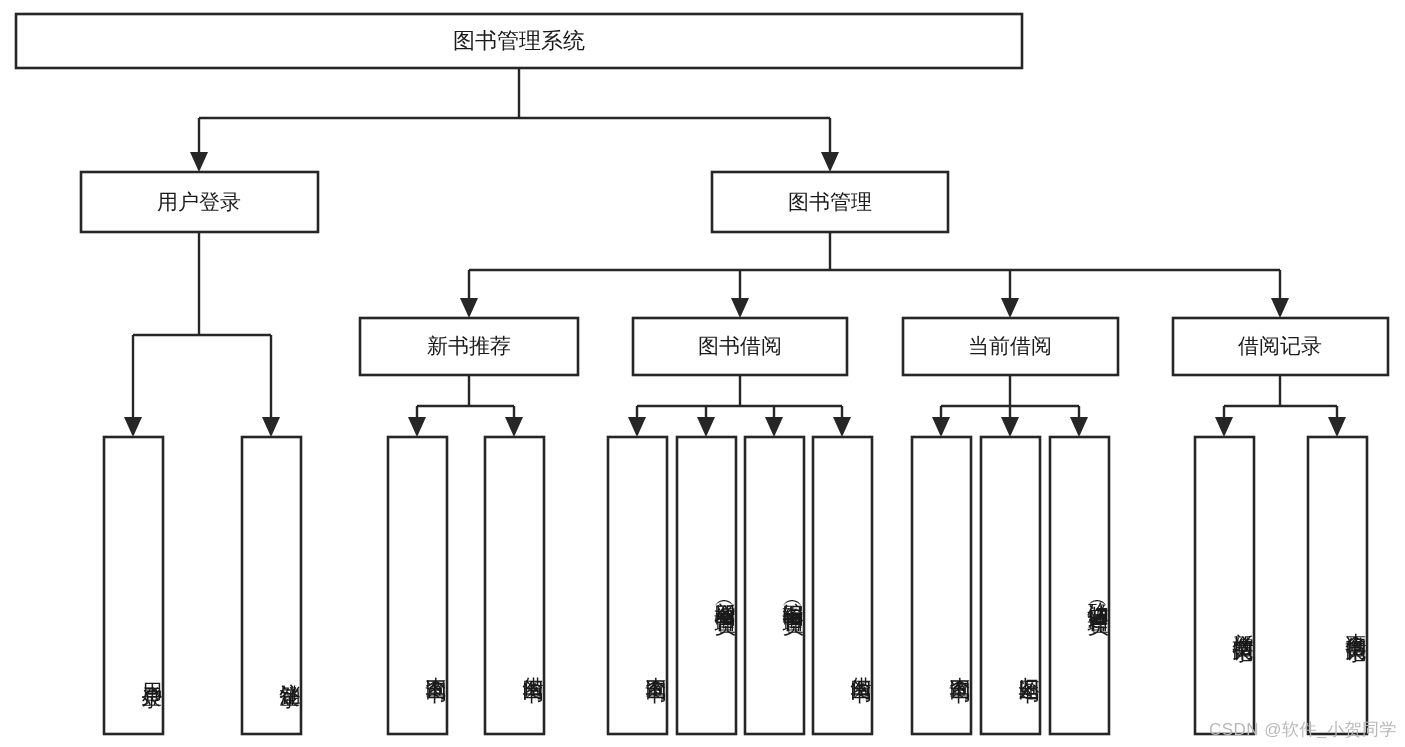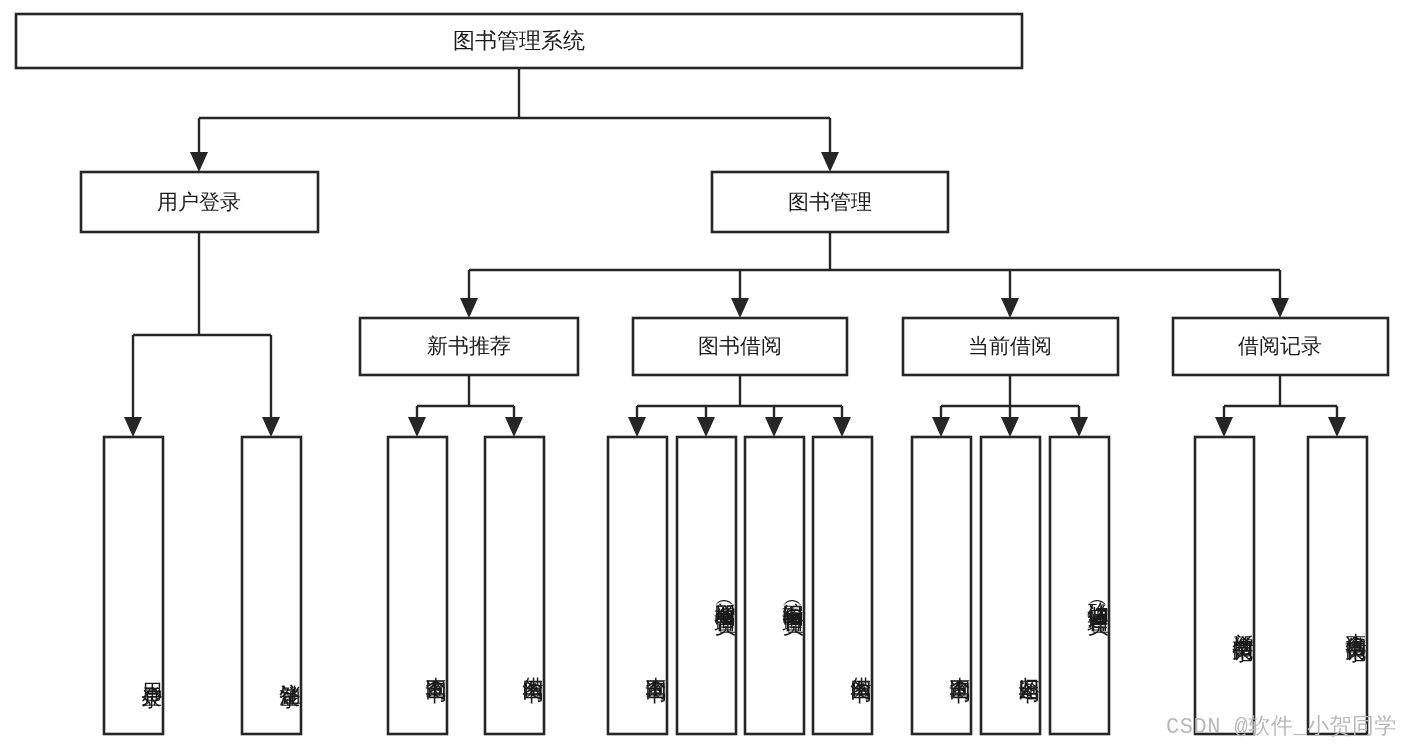--- a/index.html
+++ b/index.html
@@ -65,22 +65,22 @@
     letter-spacing: 2px;
     color: #1a1a1a;
     white-space: nowrap;
     pointer-events: none;
     overflow: hidden;
   }
   .watermark {
     position: absolute;
     right: 8px;
     bottom: 6px;
-    font-family: Liberation Mono, monospace;
-    font-size: 22px;
+    font-family: Liberation Sans, sans-serif;
+    font-size: 17px;
     color: #b9b9b9;
     letter-spacing: 0.5px;
     white-space: nowrap;
   }
 </style>
 </head>
 <body>
 
 <div id="diagram-root">
 

